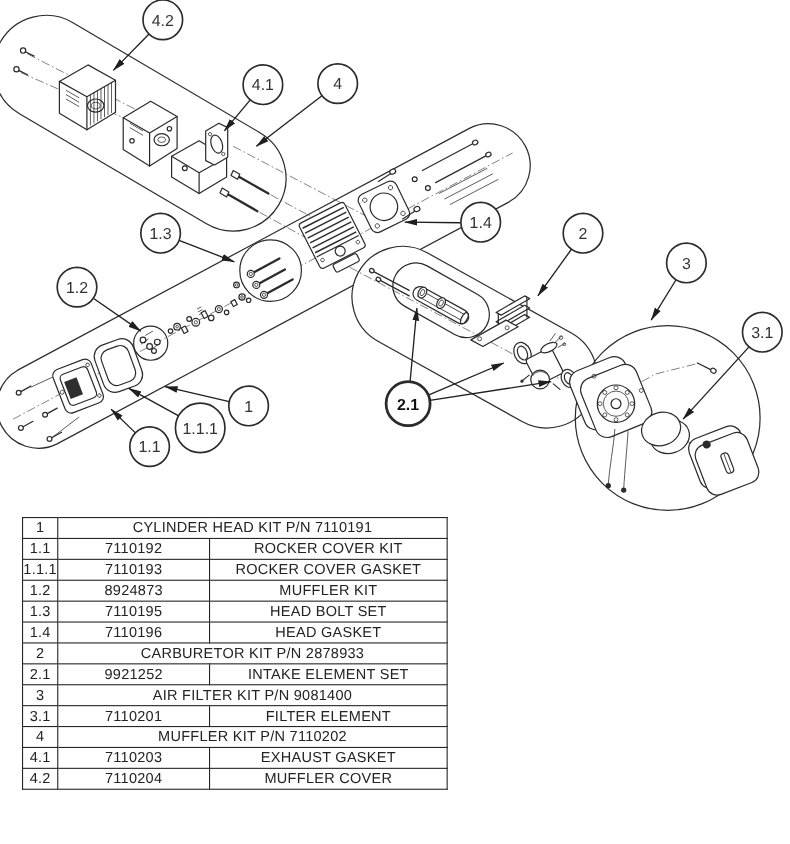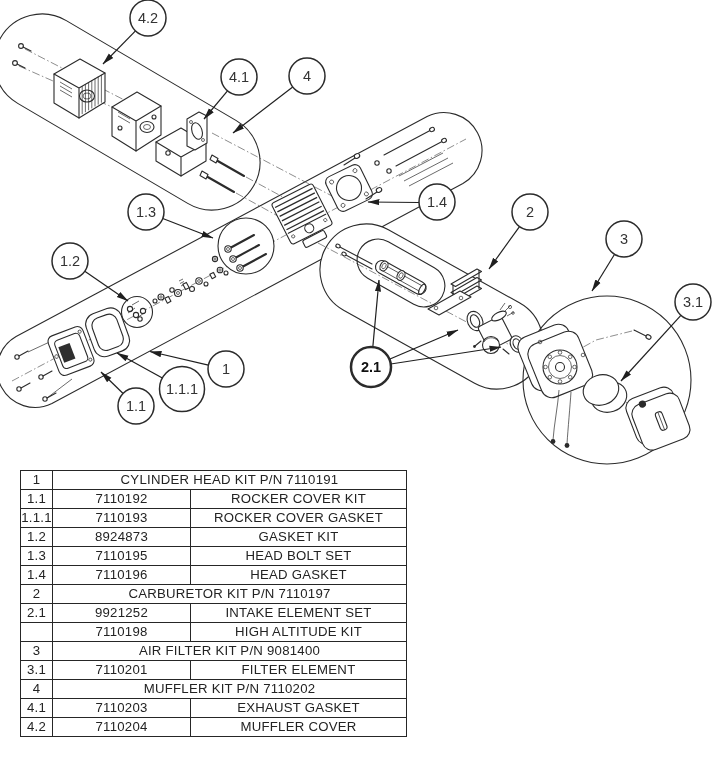--- a/index.html
+++ b/index.html
@@ -418,45 +418,40 @@
           <td>ROCKER COVER KIT</td>
           </tr>
         <tr>
           <td>1.1.1</td>
           <td>7110193</td>
           <td>ROCKER COVER GASKET</td>
           </tr>
         <tr>
           <td>1.2</td>
           <td>8924873</td>
-          <td>GASKET KIT</td>
+          <td>MUFFLER KIT</td>
           </tr>
         <tr>
           <td>1.3</td>
           <td>7110195</td>
           <td>HEAD BOLT SET</td>
           </tr>
         <tr>
           <td>1.4</td>
           <td>7110196</td>
           <td>HEAD GASKET</td>
           </tr>
         <tr>
           <td>2</td>
-          <td colspan="2">CARBURETOR KIT P/N 7110197</td>
+          <td colspan="2">CARBURETOR KIT P/N 2878933</td>
           </tr>
         <tr>
           <td>2.1</td>
           <td>9921252</td>
           <td>INTAKE ELEMENT SET</td>
-          </tr>
-        <tr>
-          <td></td>
-          <td>7110198</td>
-          <td>HIGH ALTITUDE KIT</td>
           </tr>
         <tr>
           <td>3</td>
           <td colspan="2">AIR FILTER KIT P/N 9081400</td>
           </tr>
         <tr>
           <td>3.1</td>
           <td>7110201</td>
           <td>FILTER ELEMENT</td>
           </tr>

